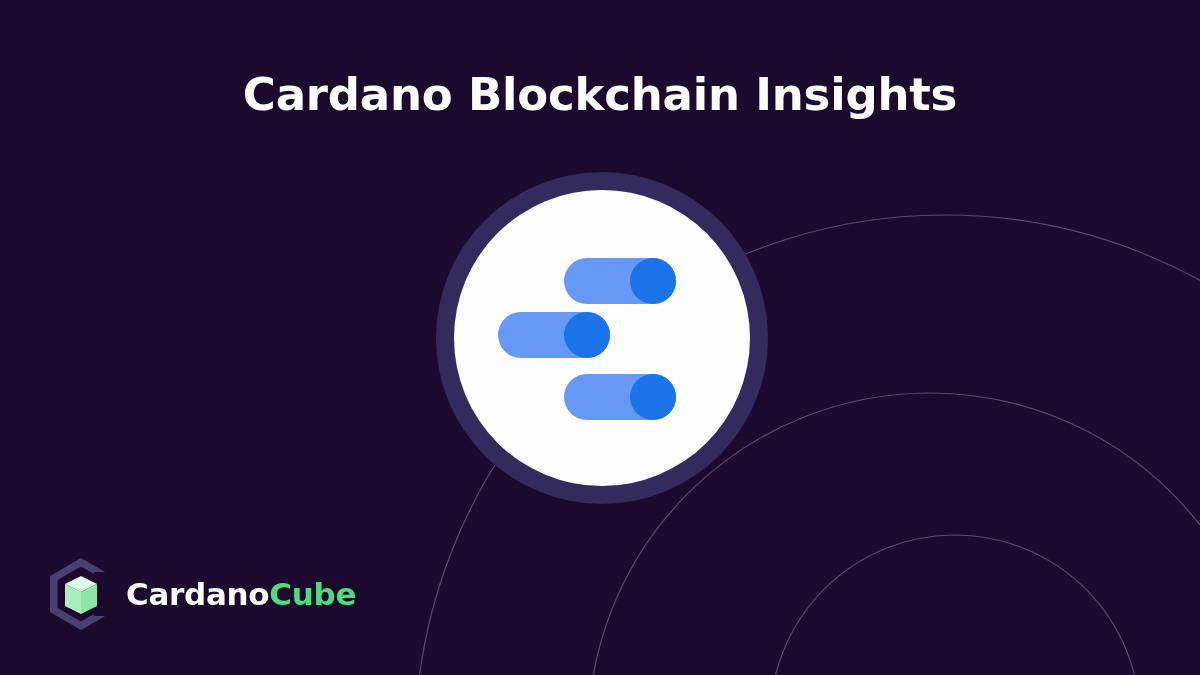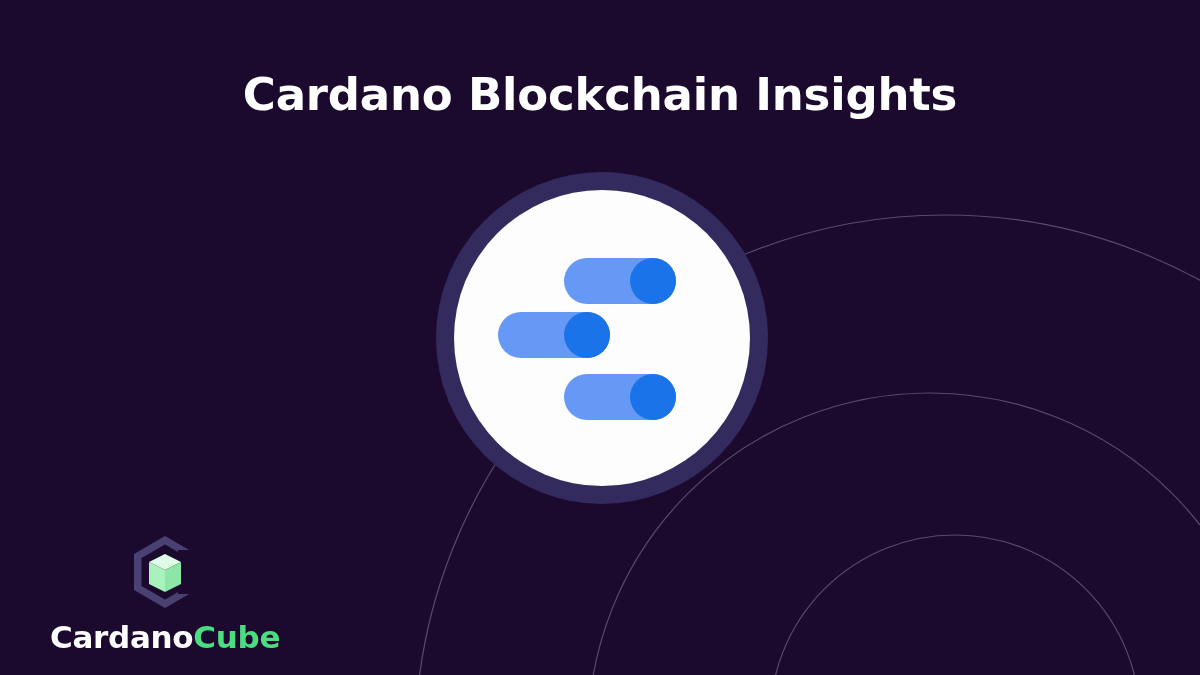--- a/index.html
+++ b/index.html
@@ -98,25 +98,24 @@
     background: #1A73E8;
   }
   .row-top    { left: 128px; top: 86px; }
   .row-middle { left: 62px;  top: 140px; }
   .row-bottom { left: 128px; top: 202px; }
 
   
   .brand {
     position: absolute;
     left: 50px;
-    top: 536px;
+    top: 558px;
     display: flex;
     align-items: center;
     gap: 14px;
-    flex-direction: column;
   }
   .brand-mark {
     width: 62px;
     height: 72px;
     flex: 0 0 auto;
   }
   .brand-text {
     font-size: 31px;
     font-weight: bold;
     letter-spacing: -0.3px;

